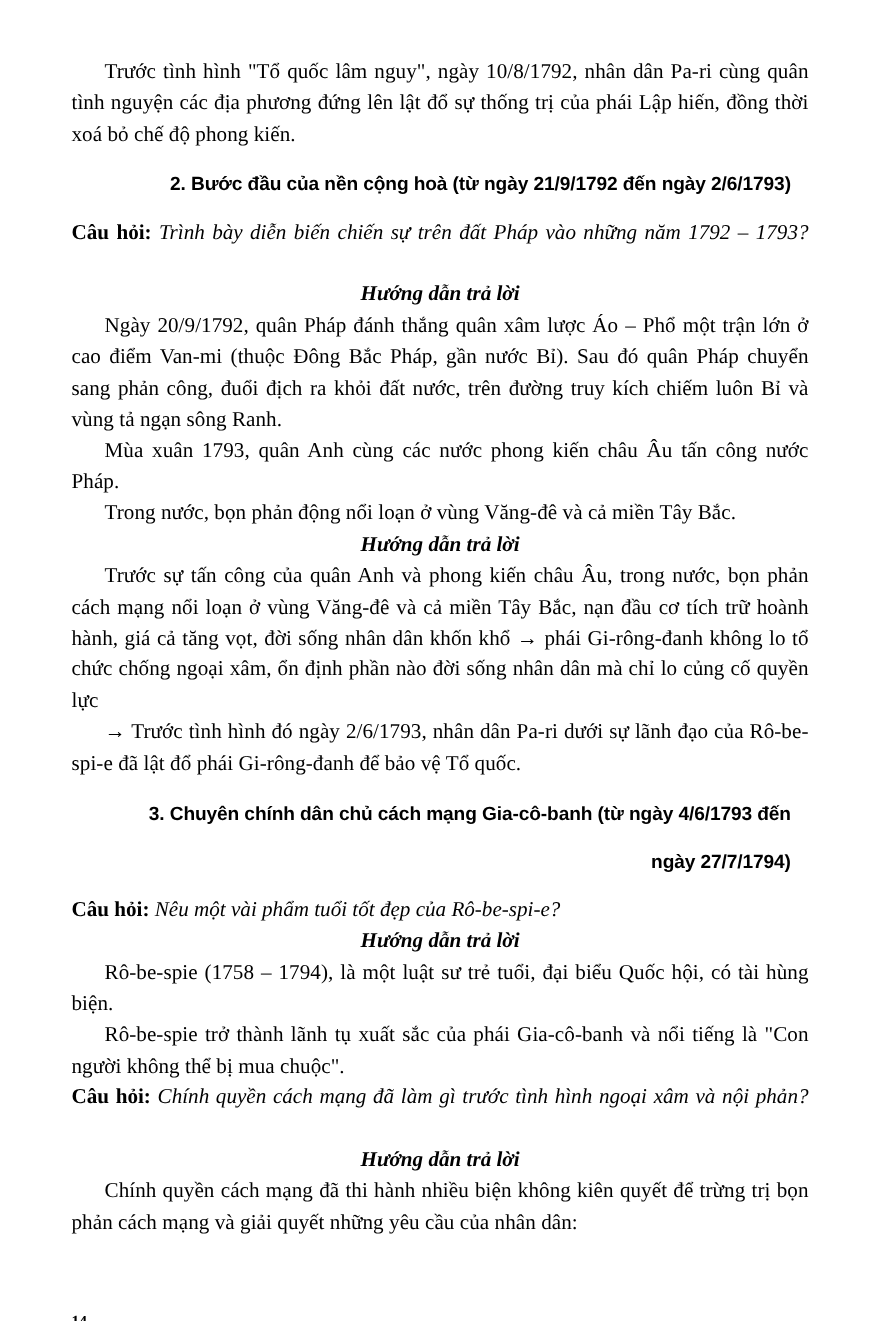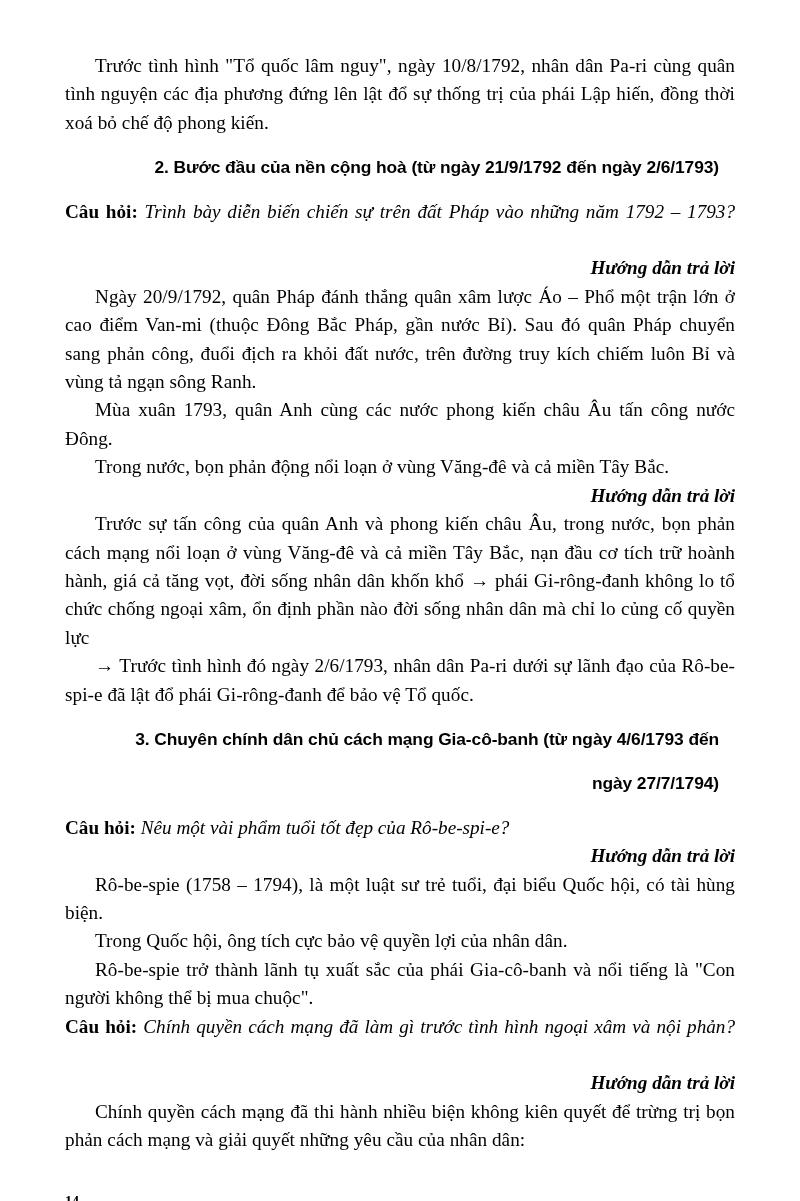--- a/index.html
+++ b/index.html
@@ -87,21 +87,21 @@
   }
 
   
   .guide {
     font-family: "Liberation Serif", serif;
     font-size: 19.2px;
     font-weight: bold;
     font-style: italic;
     line-height: 28.4px;
     margin: 0;
-    text-align: right;
+    text-align: center;
     text-indent: 0;
   }
 
   
   .page-number {
     position: absolute;
     left: 65px;
     top: 1192px;
     font-family: "Liberation Serif", serif;
     font-size: 14px;
@@ -122,21 +122,21 @@
 
     <p class="question-line justified">
       <span class="question-label">Câu hỏi:</span>
       <span class="question-text">Trình bày diễn biến chiến sự trên đất Pháp vào những năm 1792 – 1793?</span>
     </p>
 
     <p class="guide">Hướng dẫn trả lời</p>
 
     <p class="para">Ngày 20/9/1792, quân Pháp đánh thắng quân xâm lược Áo – Phổ một trận lớn ở cao điểm Van-mi (thuộc Đông Bắc Pháp, gần nước Bỉ). Sau đó quân Pháp chuyển sang phản công, đuổi địch ra khỏi đất nước, trên đường truy kích chiếm luôn Bỉ và vùng tả ngạn sông Ranh.</p>
 
-    <p class="para">Mùa xuân 1793, quân Anh cùng các nước phong kiến châu Âu tấn công nước Đông.</p>
+    <p class="para">Mùa xuân 1793, quân Anh cùng các nước phong kiến châu Âu tấn công nước Pháp.</p>
 
     <p class="para">Trong nước, bọn phản động nổi loạn ở vùng Văng-đê và cả miền Tây Bắc.</p>
 
 
     <p class="guide">Hướng dẫn trả lời</p>
 
     <p class="para">Trước sự tấn công của quân Anh và phong kiến châu Âu, trong nước, bọn phản cách mạng nổi loạn ở vùng Văng-đê và cả miền Tây Bắc, nạn đầu cơ tích trữ hoành hành, giá cả tăng vọt, đời sống nhân dân khốn khổ → phái Gi-rông-đanh không lo tổ chức chống ngoại xâm, ổn định phần nào đời sống nhân dân mà chỉ lo củng cố quyền lực</p>
 
     <p class="para">→ Trước tình hình đó ngày 2/6/1793, nhân dân Pa-ri dưới sự lãnh đạo của Rô-be-spi-e đã lật đổ phái Gi-rông-đanh để bảo vệ Tổ quốc.</p>
 
@@ -149,21 +149,20 @@
 
     <p class="question-line">
       <span class="question-label">Câu hỏi:</span>
       <span class="question-text">Nêu một vài phẩm tuổi tốt đẹp của Rô-be-spi-e?</span>
     </p>
 
     <p class="guide">Hướng dẫn trả lời</p>
 
     <p class="para">Rô-be-spie (1758 – 1794), là một luật sư trẻ tuổi, đại biểu Quốc hội, có tài hùng biện.</p>
 
-    <p class="para">Trong Quốc hội, ông tích cực bảo vệ quyền lợi của nhân dân.</p>
 
     <p class="para">Rô-be-spie trở thành lãnh tụ xuất sắc của phái Gia-cô-banh và nổi tiếng là "Con người không thể bị mua chuộc".</p>
 
     <p class="question-line justified">
       <span class="question-label">Câu hỏi:</span>
       <span class="question-text">Chính quyền cách mạng đã làm gì trước tình hình ngoại xâm và nội phản?</span>
     </p>
 
     <p class="guide">Hướng dẫn trả lời</p>
 

